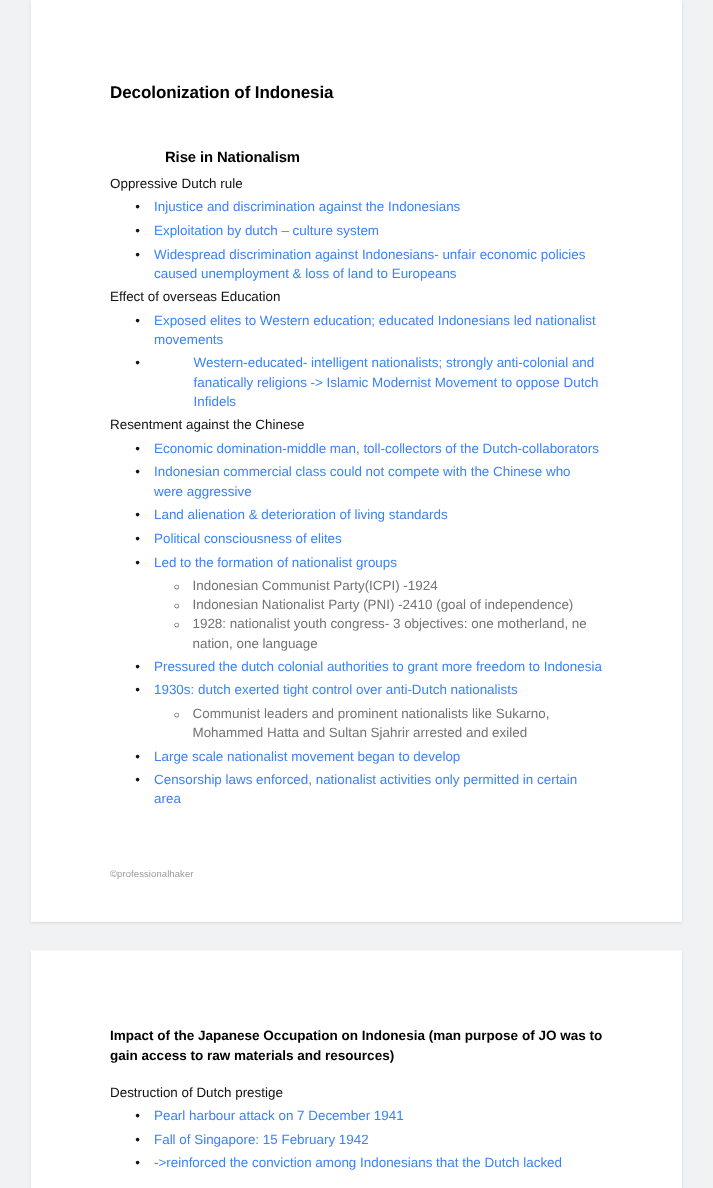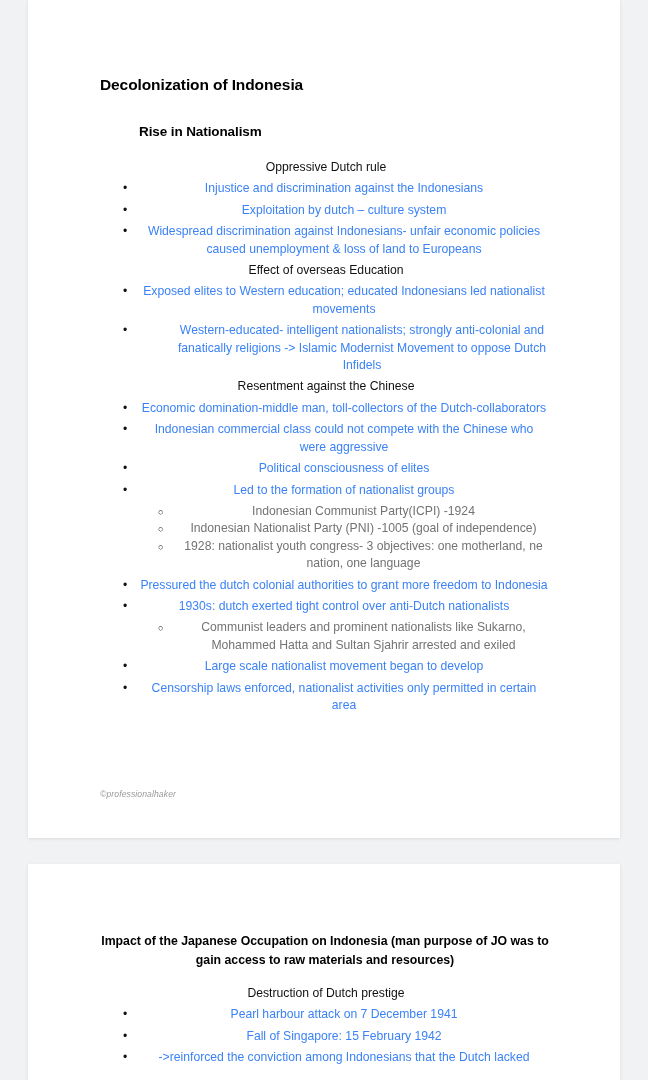--- a/index.html
+++ b/index.html
@@ -1,15 +1,15 @@
 <!DOCTYPE html>
 <html><head>
 <meta charset="utf-8">
 <style>
-  * { box-sizing: border-box; text-align: center; }
+  * { box-sizing: border-box; }
   html, body {
     margin: 0;
     padding: 0;
     width: 648px;
     background: #f1f2f4;
     font-family: "Liberation Sans", sans-serif;
   }
   #viewport {
     width: 648px;
     height: 1080px;
@@ -39,21 +39,21 @@
     margin: 0;
     position: absolute;
     left: 72px;
     top: 76px;
     letter-spacing: -0.1px;
   }
   .subtitle {
     font-size: 13.5px;
     font-weight: bold;
     color: #000;
-    margin: 4px;
+    margin: 15px;
     position: absolute;
     left: 72px;
     top: 120px;
     letter-spacing: -0.1px;
     padding-left: 35px;
   }
 
   .body-block {
     position: absolute;
     left: 72px;
@@ -119,21 +119,20 @@
     color: #111;
   }
 
   .watermark {
     position: absolute;
     left: 72px;
     top: 789px;
     font-size: 8.6px;
     color: #9a9a9a;
     letter-spacing: 0.1px;
-    font-style: italic;
   }
 
   .p2-title {
     position: absolute;
     left: 72px;
     top: 68px;
     width: 450px;
     font-size: 12.3px;
     font-weight: bold;
     line-height: 19px;
@@ -170,26 +169,27 @@
         <p class="lead">Effect of overseas Education</p>
         <ul class="lvl1">
           <li>Exposed elites to Western education; educated Indonesians led nationalist movements</li>
           <li class="deep-indent">Western-educated- intelligent nationalists; strongly anti-colonial and fanatically religions -&gt; Islamic Modernist Movement to oppose Dutch Infidels</li>
         </ul>
 
         <p class="lead">Resentment against the Chinese</p>
         <ul class="lvl1">
           <li>Economic domination-middle man, toll-collectors of the Dutch-collaborators</li>
           <li>Indonesian commercial class could not compete with the Chinese who were aggressive</li>
+          <li>Land alienation &amp; deterioration of living standards</li>
           <li>Political consciousness of elites</li>
           <li>Led to the formation of nationalist groups</li>
         </ul>
         <ul class="lvl2">
           <li>Indonesian Communist Party(ICPI) -1924</li>
-          <li>Indonesian Nationalist Party (PNI) -1005 (goal of independence)</li>
+          <li>Indonesian Nationalist Party (PNI) -2410 (goal of independence)</li>
           <li>1928: nationalist youth congress- 3 objectives: one motherland, ne nation, one language</li>
         </ul>
         <ul class="lvl1">
           <li>Pressured the dutch colonial authorities to grant more freedom to Indonesia</li>
           <li>1930s: dutch exerted tight control over anti-Dutch nationalists</li>
         </ul>
         <ul class="lvl2">
           <li>Communist leaders and prominent nationalists like Sukarno, Mohammed Hatta and Sultan Sjahrir arrested and exiled</li>
         </ul>
         <ul class="lvl1">

